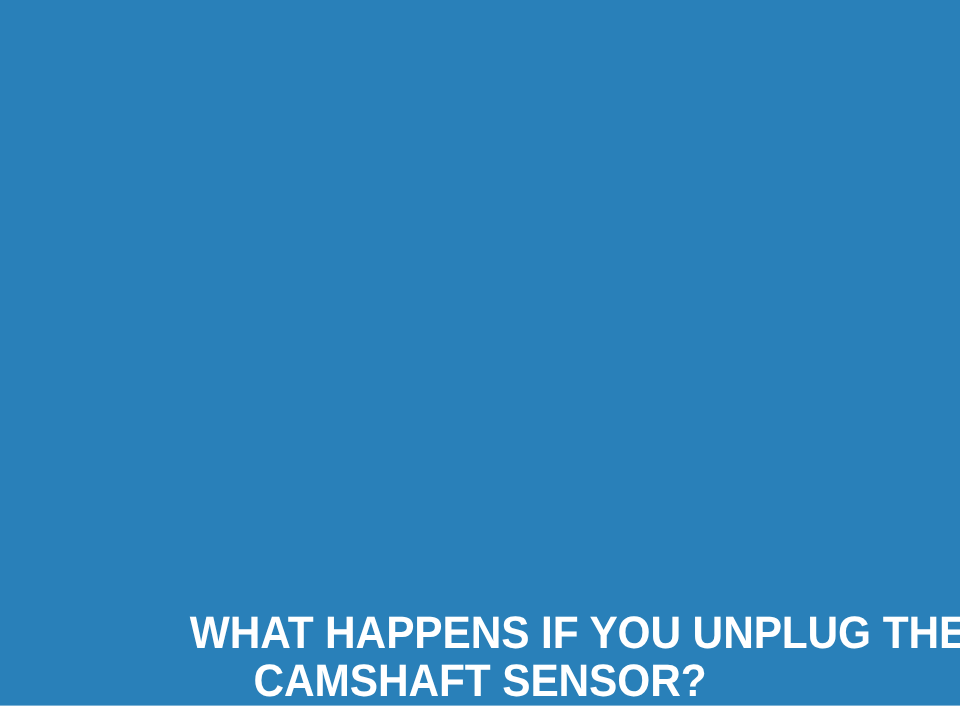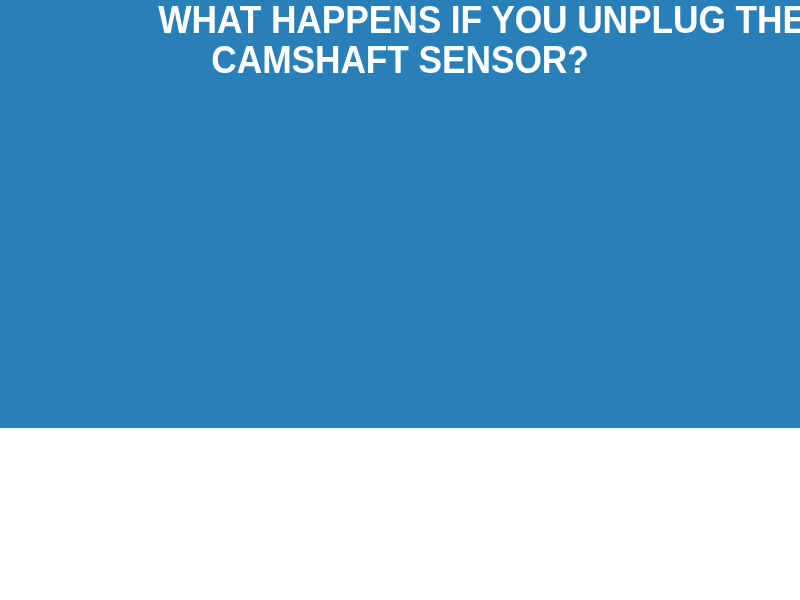--- a/index.html
+++ b/index.html
@@ -10,24 +10,24 @@
   body {
     width: 800px;
     height: 600px;
     overflow: hidden;
     font-family: "Liberation Sans", sans-serif;
   }
 
   #hero-banner {
     position: relative;
     width: 800px;
-    height: 428px;
+    height: 588px;
     box-sizing: border-box;
     display: flex;
-    align-items: flex-start;
+    align-items: flex-end;
     justify-content: center;
     background-color: #2980b9;
   }
 
   #hero-title {
     margin: 0;
     padding: 0 60px;
     box-sizing: border-box;
     width: 100%;
     max-width: 640px;

